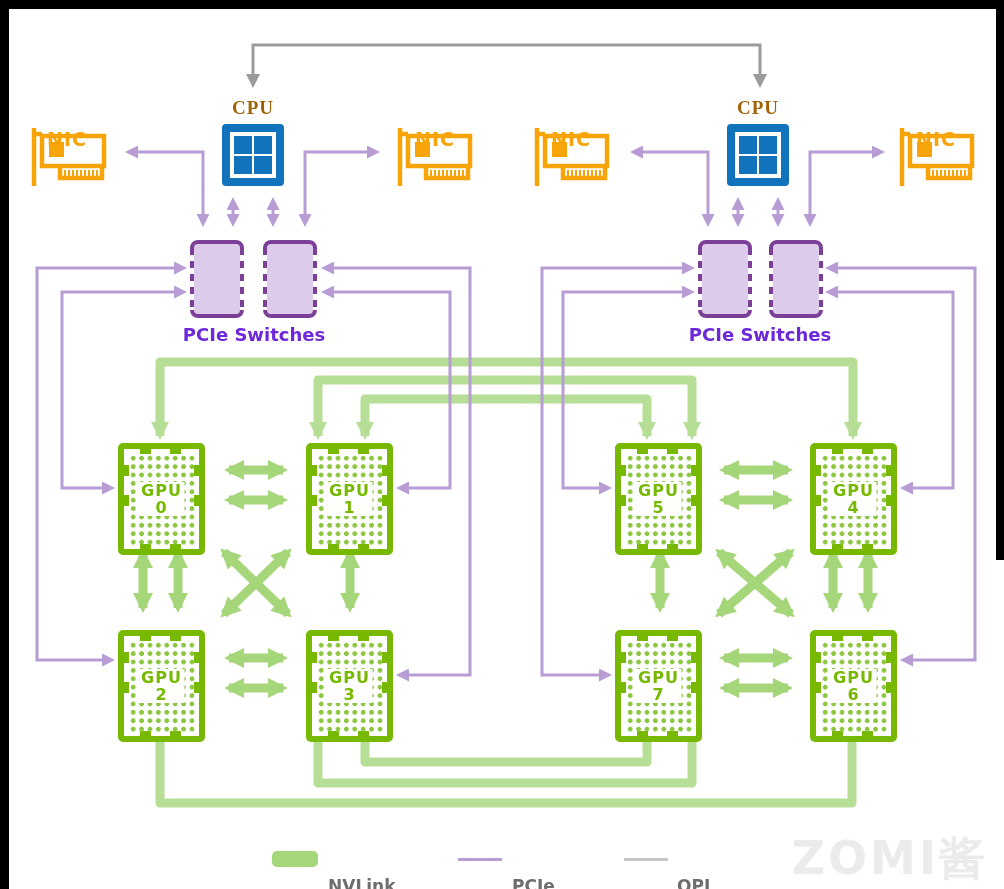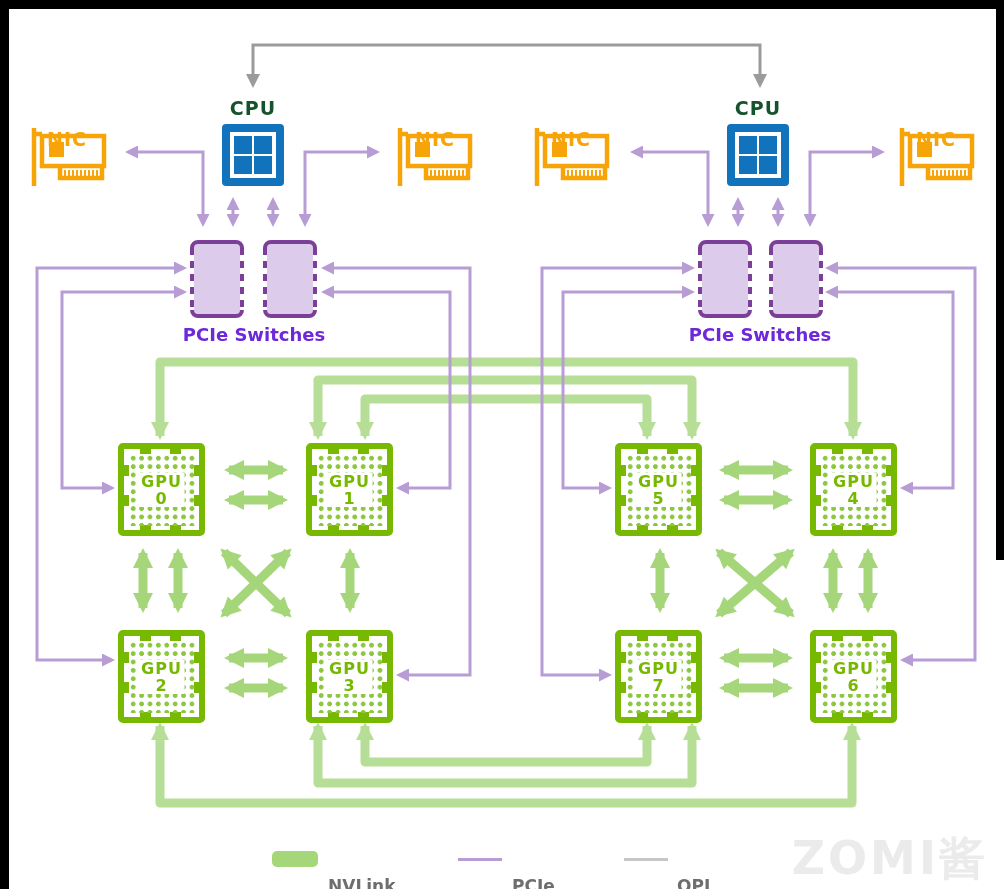--- a/index.html
+++ b/index.html
@@ -7,41 +7,41 @@
   #stage{position:relative;width:1004px;height:889px;background:#ffffff;overflow:hidden;}
   .bar{position:absolute;background:#000;}
   #bar-top{left:0;top:0;width:1004px;height:9px;}
   #bar-left{left:0;top:0;width:9px;height:889px;}
   #bar-right{right:0;top:0;width:8px;height:560px;}
 
   svg.wires{position:absolute;left:0;top:0;}
 
   .node-label{position:absolute;transform:translateX(-50%);font-size:19px;font-weight:bold;letter-spacing:1px;white-space:nowrap;}
   .nic-label{color:#F7A408;margin-top:31px;}
-  .cpu-label{color:#14532d;}
+  .cpu-label{color:#a16207;font-family:Liberation Serif, serif;}
   .sw-label{position:absolute;transform:translateX(-50%);font-size:18px;font-weight:bold;color:#6d28d9;white-space:nowrap;}
 
   
   .cpu{position:absolute;width:62px;height:62px;background:#1173BC;border-radius:4px;}
   .cpu-in{position:absolute;inset:8px;background:#fff;
     background-image:linear-gradient(#1173BC,#1173BC),linear-gradient(#1173BC,#1173BC),
                      linear-gradient(#1173BC,#1173BC),linear-gradient(#1173BC,#1173BC);
     background-repeat:no-repeat;
     background-size:18px 18px,18px 18px,18px 18px,18px 18px;
     background-position:4px 4px,24px 4px,4px 24px,24px 24px;}
 
   
   .sw{position:absolute;width:54px;height:78px;background:#DCCBEA;border:4px solid #7B3F98;border-radius:8px;box-sizing:border-box;}
   .sw::before,.sw::after{content:"";position:absolute;top:4px;bottom:4px;width:4px;
     background:repeating-linear-gradient(180deg,transparent 0 7px,#fff 7px 13px);}
   .sw::before{left:-4px;}
   .sw::after{right:-4px;}
 
   
-  .gpu{position:absolute;width:87px;height:93px;background:#fff;border:6px solid #76B900;border-radius:5px;box-sizing:border-box;
+  .gpu{position:absolute;width:87px;height:112px;background:#fff;border:6px solid #76B900;border-radius:5px;box-sizing:border-box;
     background-image:
       linear-gradient(#76B900,#76B900),linear-gradient(#76B900,#76B900),
       linear-gradient(#76B900,#76B900),linear-gradient(#76B900,#76B900),
       linear-gradient(#76B900,#76B900),linear-gradient(#76B900,#76B900),
       linear-gradient(#76B900,#76B900),linear-gradient(#76B900,#76B900);
     background-repeat:no-repeat;
     background-size:5px 11px,5px 11px,5px 11px,5px 11px,11px 5px,11px 5px,11px 5px,11px 5px;
     background-position:0 16px,0 46px,100% 16px,100% 46px,16px 0,46px 0,16px 100%,46px 100%;}
   .gpu-pads{position:absolute;inset:4px;
     background:radial-gradient(circle,#8DC63F 2.2px,transparent 2.5px) 1px 1px/8.4px 8.4px;}

